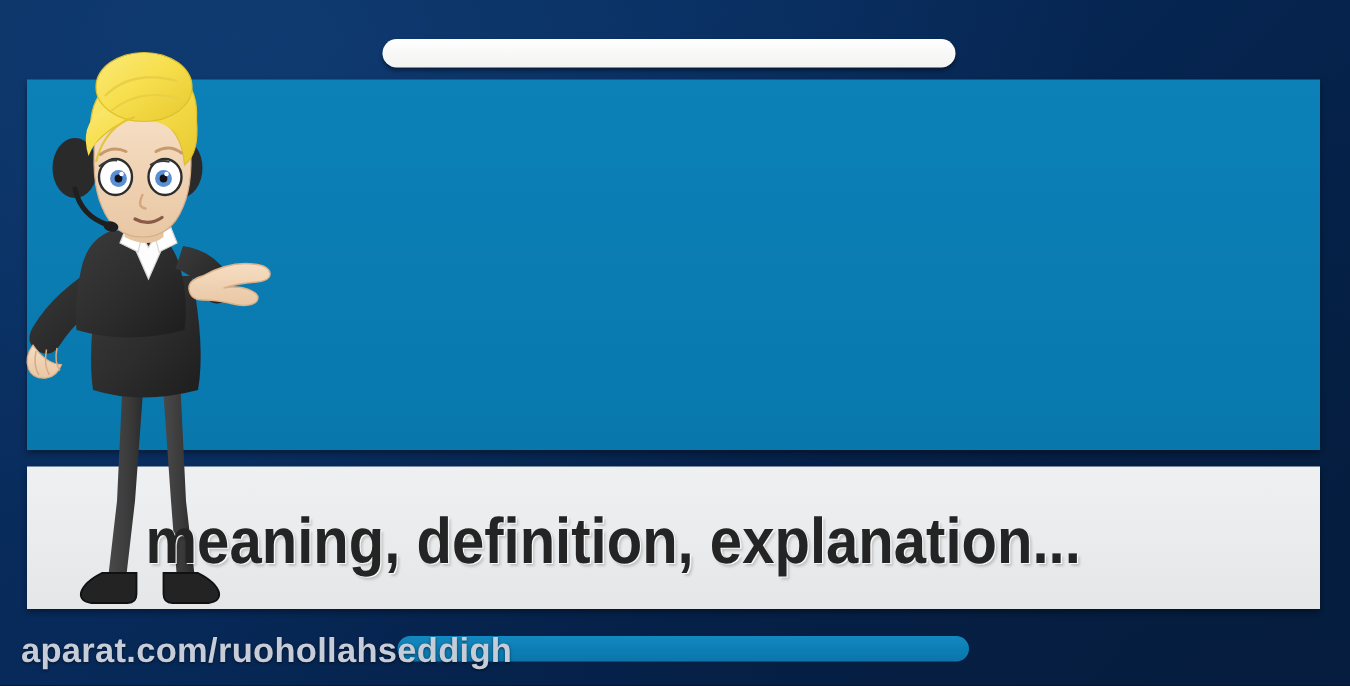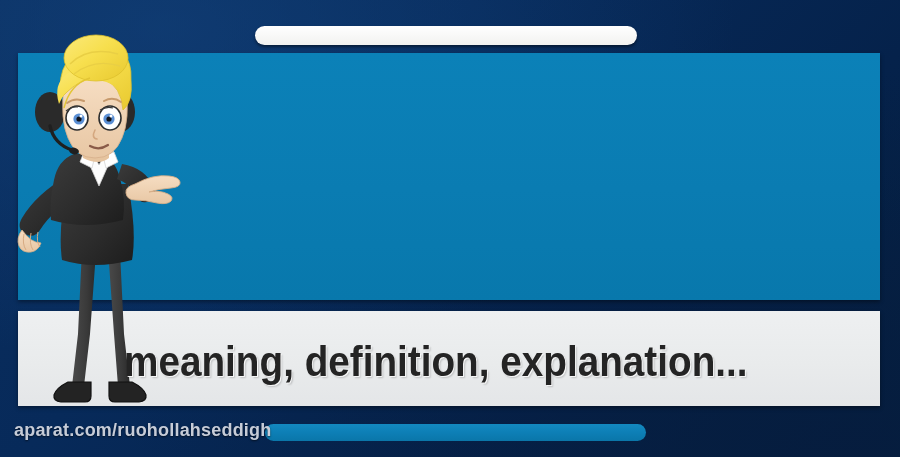--- a/index.html
+++ b/index.html
@@ -93,21 +93,21 @@
 
   
   .subtitle {
     position: absolute;
     left: 150px;
     top: 332px;
     width: 640px;
     height: 58px;
     display: flex;
     align-items: center;
-    justify-content: center;
+    justify-content: flex-end;
     z-index: 6;
     pointer-events: none;
   }
   .subtitle-text {
     color: #242424;
     font-family: "Liberation Sans Narrow", "Liberation Sans", sans-serif;
     font-weight: bold;
     font-size: 43px;
     line-height: 1;
     transform: scaleX(0.90);
@@ -117,21 +117,21 @@
   }
 
   
   .watermark {
     position: absolute;
     left: 14px;
     top: 420px;
     color: #c6ccd8;
     font-family: "Liberation Sans", sans-serif;
     font-weight: bold;
-    font-size: 18px;
+    font-size: 23px;
     letter-spacing: 0.2px;
     z-index: 8;
     text-shadow: 0 1px 2px rgba(0,0,0,0.6);
     white-space: nowrap;
   }
   .progress-bar {
     position: absolute;
     left: 265px;
     top: 424px;
     width: 381px;

